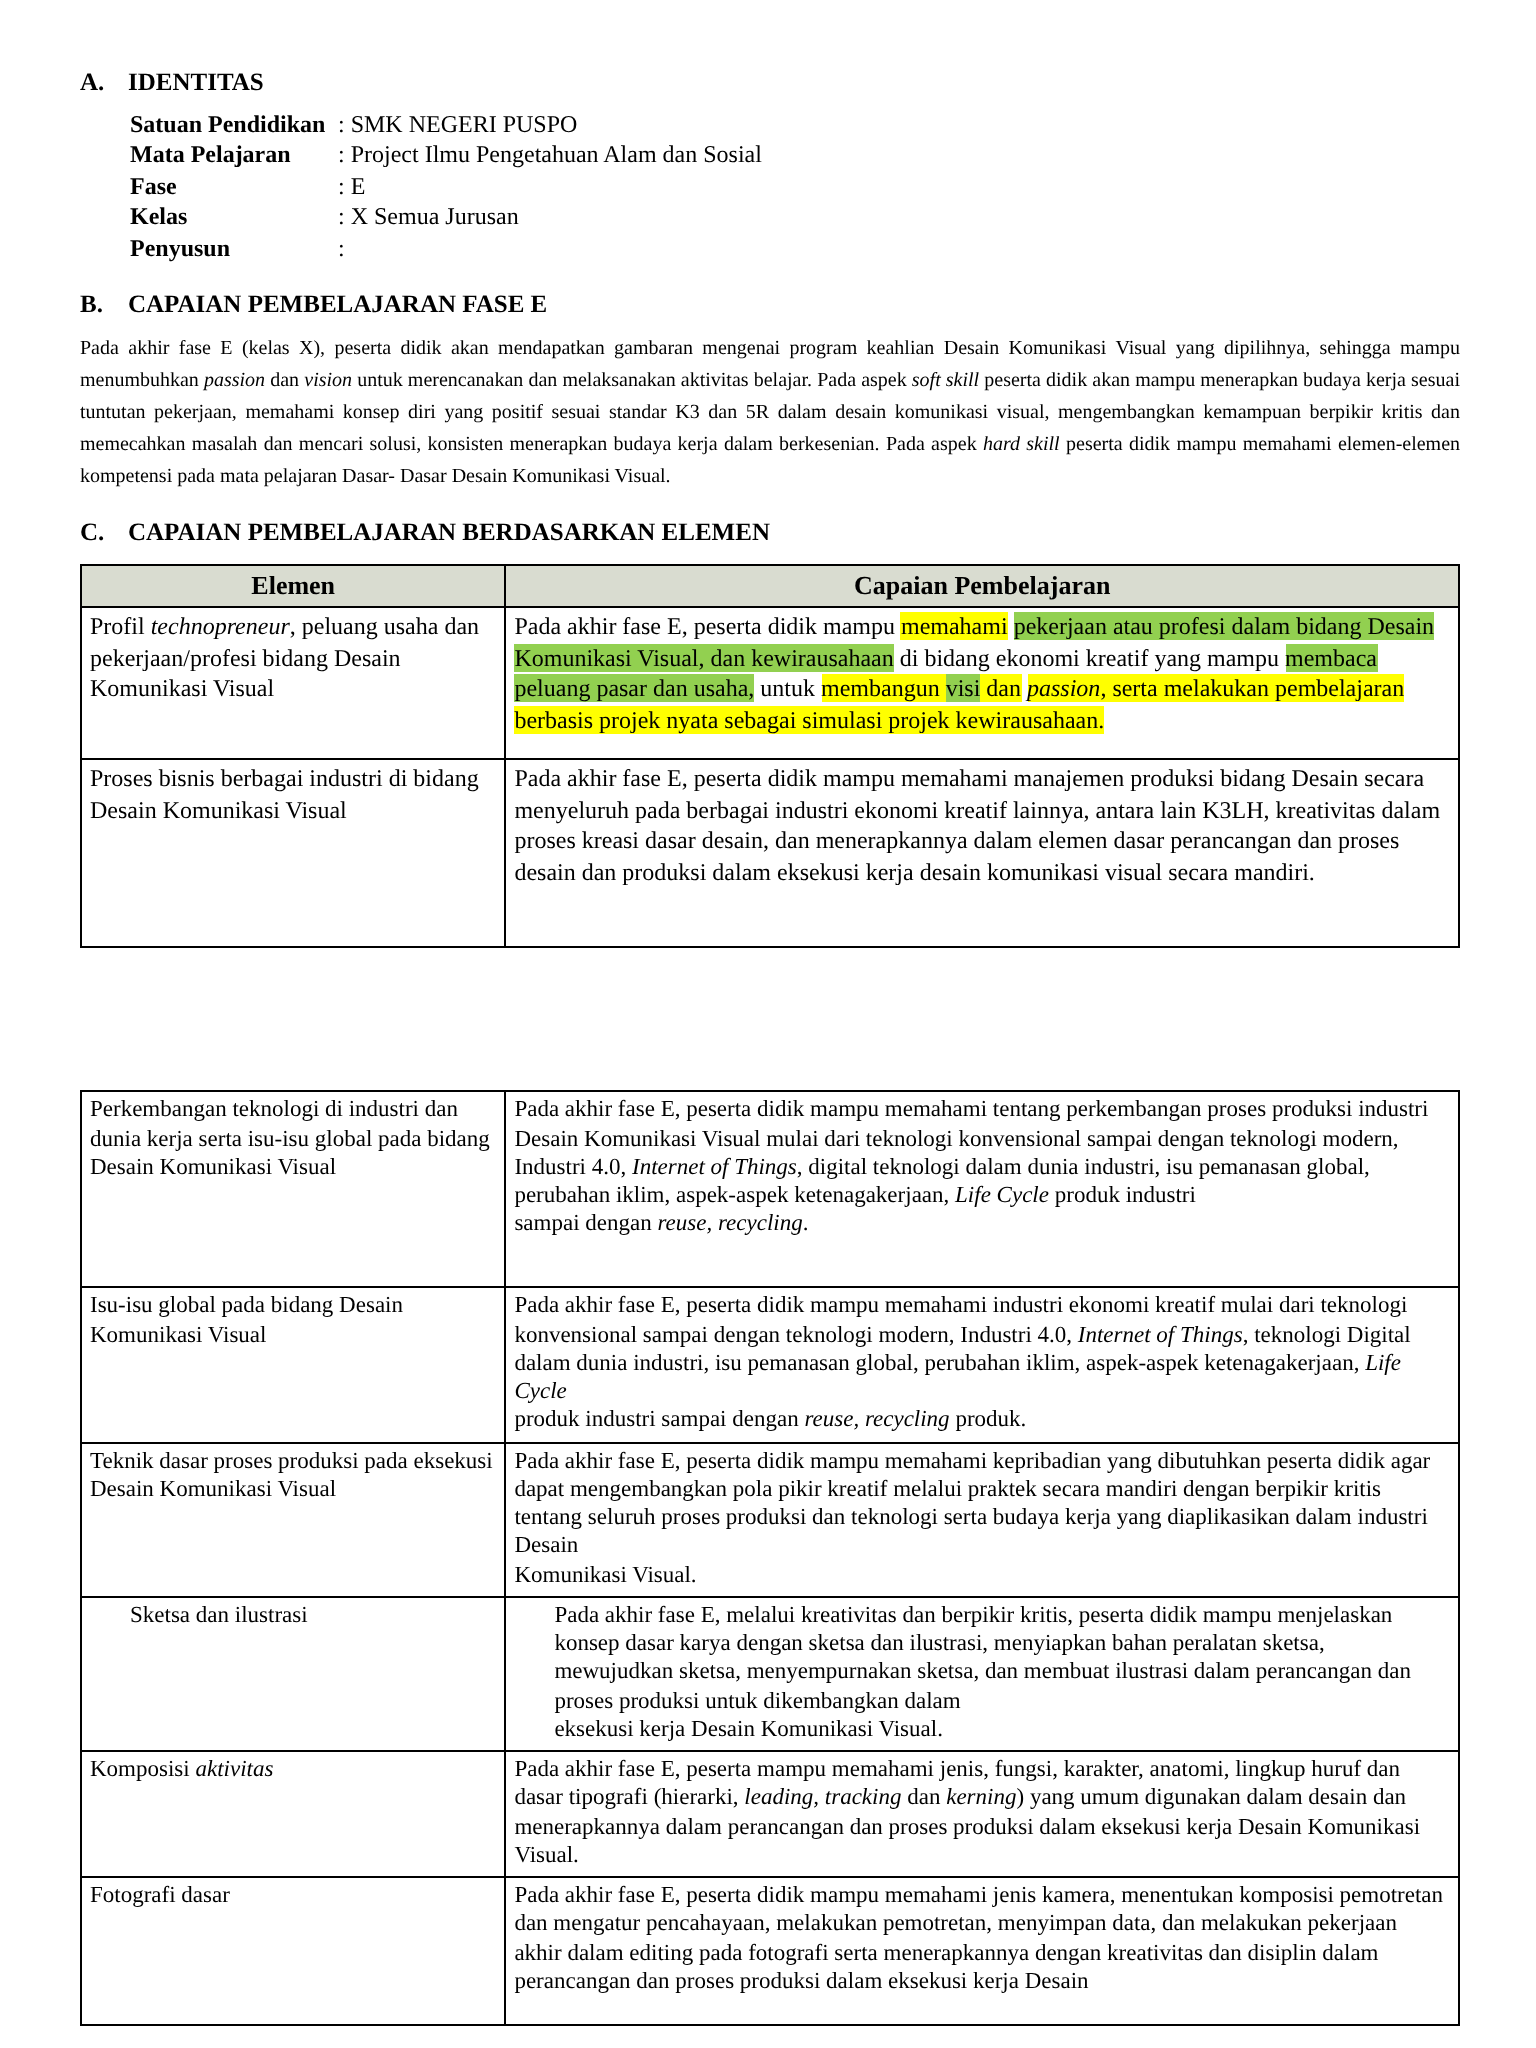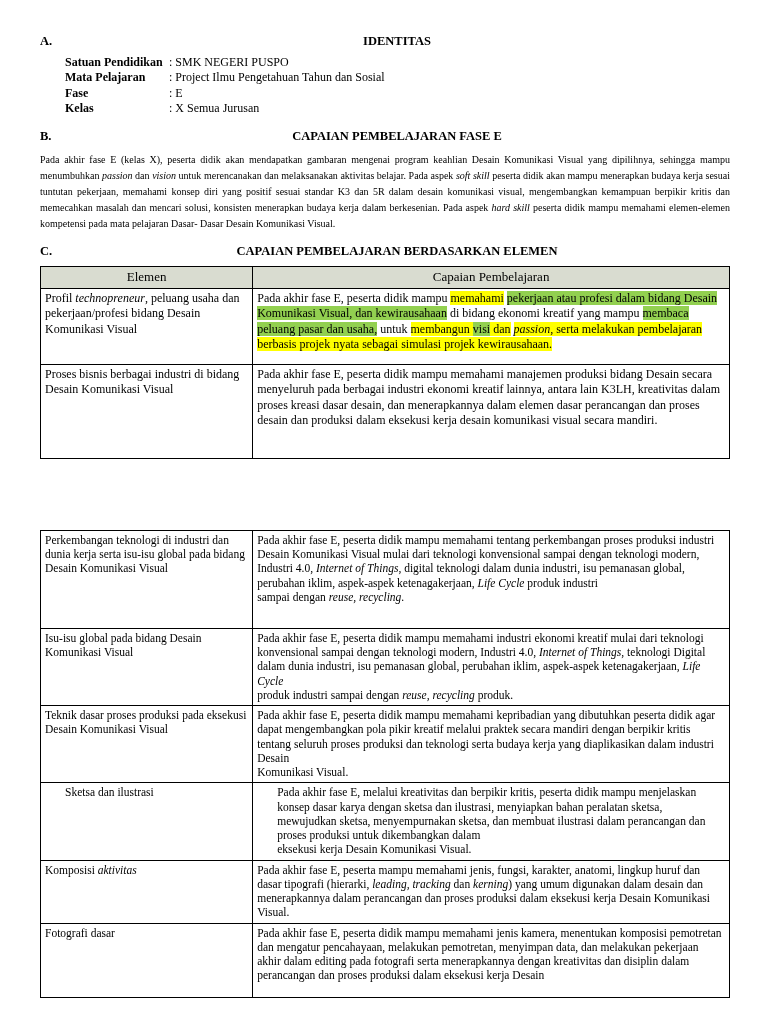--- a/index.html
+++ b/index.html
@@ -5,21 +5,21 @@
   * { box-sizing: border-box; }
   html, body { margin: 0; padding: 0; background: #ffffff; }
   body { font-family: "Liberation Serif", serif; color: #000; }
   .page {
     width: 768px; height: 1024px; overflow: hidden;
     background: #fff;
     padding: 34px 38px 0 40px;
   }
   .sec-heading { display: flex; font-weight: bold; font-size: 12.5px; line-height: 1.25; margin-top: 0; }
   .sec-num { width: 24px; flex: 0 0 24px; }
-  .sec-title { flex: 1; text-align: center; }
+  .sec-title { flex: 1; }
 
   .identity { margin: 5px 0 0 25px; font-size: 12px; }
   .identity-row { display: flex; line-height: 1.3; justify-content: flex-end; }
   .identity-label { font-weight: bold; width: 104px; flex: 0 0 104px; }
   .identity-value { flex: 1; }
 
   .section-b { margin-top: 12px; }
   .body-paragraph {
     margin-top: 7px; font-size: 10px; line-height: 1.6;
     text-align: justify;
@@ -30,21 +30,21 @@
   table.cp-table {
     width: 100%; border-collapse: collapse; table-layout: fixed;
     margin-top: 7px;
   }
   table.cp-table th, table.cp-table td {
     border: 1px solid #000; vertical-align: top;
     padding: 2px 5px 3px 4px;
   }
   table.cp-table th {
     background: var(--thead-bg, #d9dcd0);
-    font-size: 13px; font-weight: normal; padding: 2px; margin-top: 32px;
+    font-size: 13px; font-weight: bold; padding: 2px; margin-top: 32px;
   }
   col.col-elemen { width: 30.8%; }
   col.col-capaian { width: 69.2%; }
 
   .t1 { font-size: 12px; line-height: 1.28; }
   .t1 .r1 td { height: 76px; }
   .t1 .r2 td { height: 94px; }
 
   .page-gap { height: 64px; }
 
@@ -66,29 +66,33 @@
     <span class="sec-title">IDENTITAS</span>
   </div>
 
   <div class="identity">
     <div class="identity-row">
       <span class="identity-label">Satuan Pendidikan</span>
       <span class="identity-value">: SMK NEGERI PUSPO</span>
     </div>
     <div class="identity-row">
       <span class="identity-label">Mata Pelajaran</span>
-      <span class="identity-value">: Project Ilmu Pengetahuan Tahun dan Sosial</span>
+      <span class="identity-value">: Project Ilmu Pengetahuan Alam dan Sosial</span>
     </div>
     <div class="identity-row">
       <span class="identity-label">Fase</span>
       <span class="identity-value">: E</span>
     </div>
     <div class="identity-row">
       <span class="identity-label">Kelas</span>
       <span class="identity-value">: X Semua Jurusan</span>
+    </div>
+    <div class="identity-row">
+      <span class="identity-label">Penyusun</span>
+      <span class="identity-value">:</span>
     </div>
   </div>
 
   <div class="section-b">
     <div class="sec-heading">
       <span class="sec-num">B.</span>
       <span class="sec-title">CAPAIAN PEMBELAJARAN FASE E</span>
     </div>
     <div class="body-paragraph"><span>Pada akhir fase E (kelas X), peserta didik akan mendapatkan gambaran mengenai program keahlian Desain Komunikasi Visual yang dipilihnya, sehingga mampu menumbuhkan </span><span style="font-style: italic;">passion</span><span> dan </span><span style="font-style: italic;">vision</span><span> untuk merencanakan dan melaksanakan aktivitas belajar. Pada aspek </span><span style="font-style: italic;">soft skill</span><span> peserta didik akan mampu menerapkan budaya kerja sesuai tuntutan pekerjaan, memahami konsep diri yang positif sesuai standar K3 dan 5R dalam desain komunikasi visual, mengembangkan kemampuan berpikir kritis dan memecahkan masalah dan mencari solusi, konsisten menerapkan budaya kerja dalam berkesenian. Pada aspek </span><span style="font-style: italic;">hard skill</span><span> peserta didik mampu memahami elemen-elemen kompetensi pada mata pelajaran Dasar- Dasar Desain Komunikasi Visual.</span></div>
   </div>

